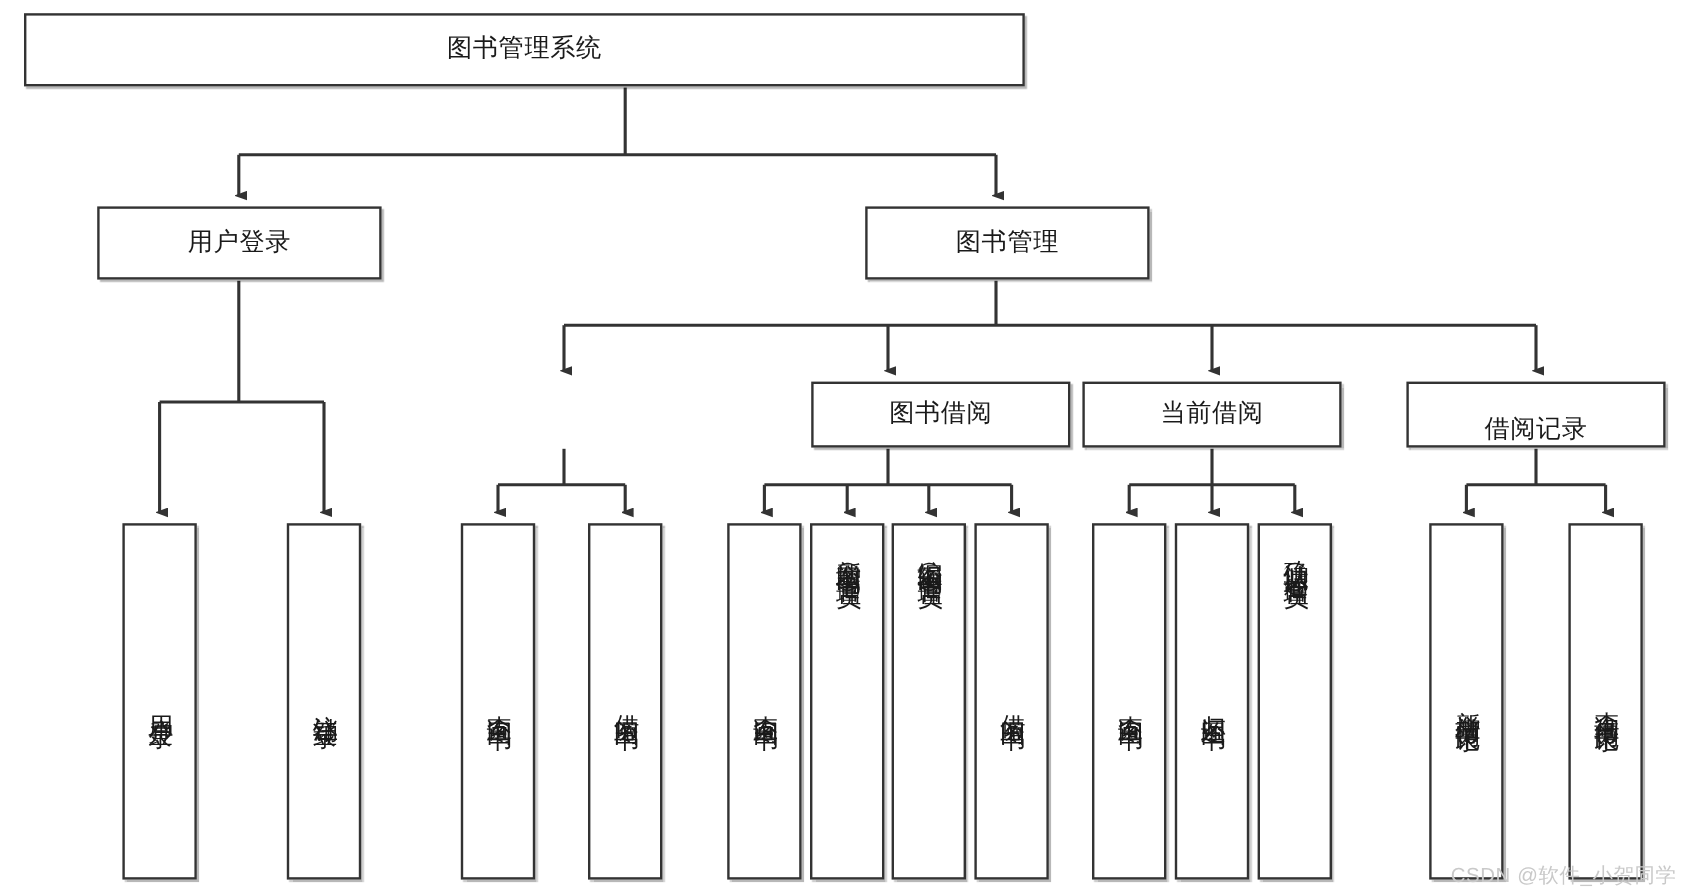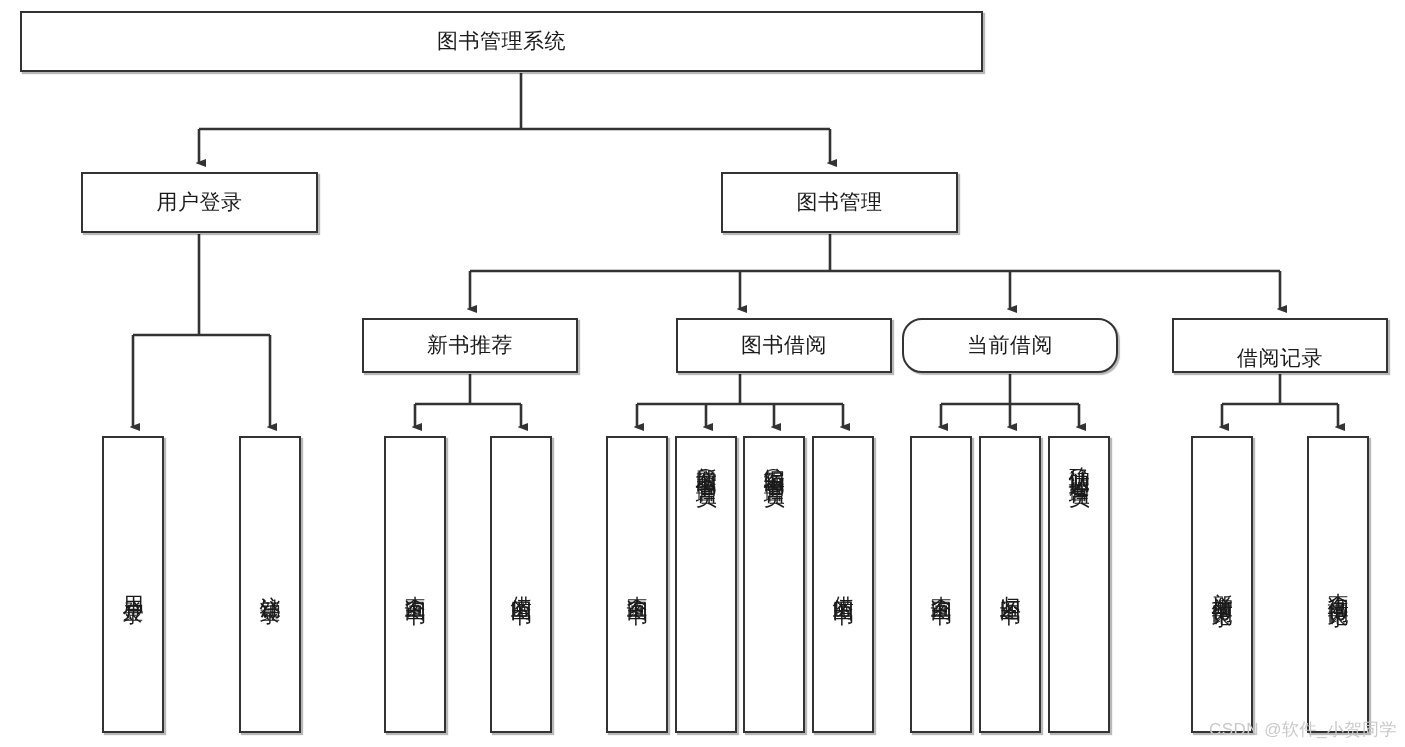--- a/index.html
+++ b/index.html
@@ -122,38 +122,35 @@
       <path d="M 1010 404 L 1010 427" marker-end="url(#arrowhead)"></path>
       <path d="M 1079 404 L 1079 427" marker-end="url(#arrowhead)"></path>
 
       <path d="M 1280 374 L 1280 404"></path>
       <path d="M 1222 404 L 1338 404"></path>
       <path d="M 1222 404 L 1222 427" marker-end="url(#arrowhead)"></path>
       <path d="M 1338 404 L 1338 427" marker-end="url(#arrowhead)"></path>
     </g>
   </svg>
 
-  <div class="node-box" style="left:20px; top:11px; width:963px; height:61px;">
+  <div class="node-box" style="left:20px; top:11px; width:834px; height:61px;">
     <span class="node-label">图书管理系统</span>
   </div>
 
   <div class="node-box" style="left:81px; top:172px; width:237px; height:61px;">
     <span class="node-label">用户登录</span>
   </div>
   <div class="node-box" style="left:711px; top:172px; width:237px; height:61px;margin-left:10px;">
     <span class="node-label">图书管理</span>
   </div>
 
-  <div class="node-box" style="left:362px; top:318px; width:216px; height:55px;">
-    <span class="node-label">新书推荐</span>
-  </div>
   <div class="node-box" style="left:632px; top:318px; width:216px; height:55px;margin-left:44px;">
     <span class="node-label">图书借阅</span>
   </div>
-  <div class="node-box" style="left:902px; top:318px; width:216px; height:55px;border-radius:20px;">
+  <div class="node-box" style="left:902px; top:318px; width:216px; height:55px;">
     <span class="node-label">当前借阅</span>
   </div>
   <div class="node-box" style="left:1172px; top:318px; width:216px; height:55px;align-items:flex-end;">
     <span class="node-label">借阅记录</span>
   </div>
 
   <div class="node-box vertical centered" style="left:102px; top:436px; width:62px; height:297px;">
     <span class="node-label">用户登录</span>
   </div>
   <div class="node-box vertical centered" style="left:239px; top:436px; width:62px; height:297px;">

